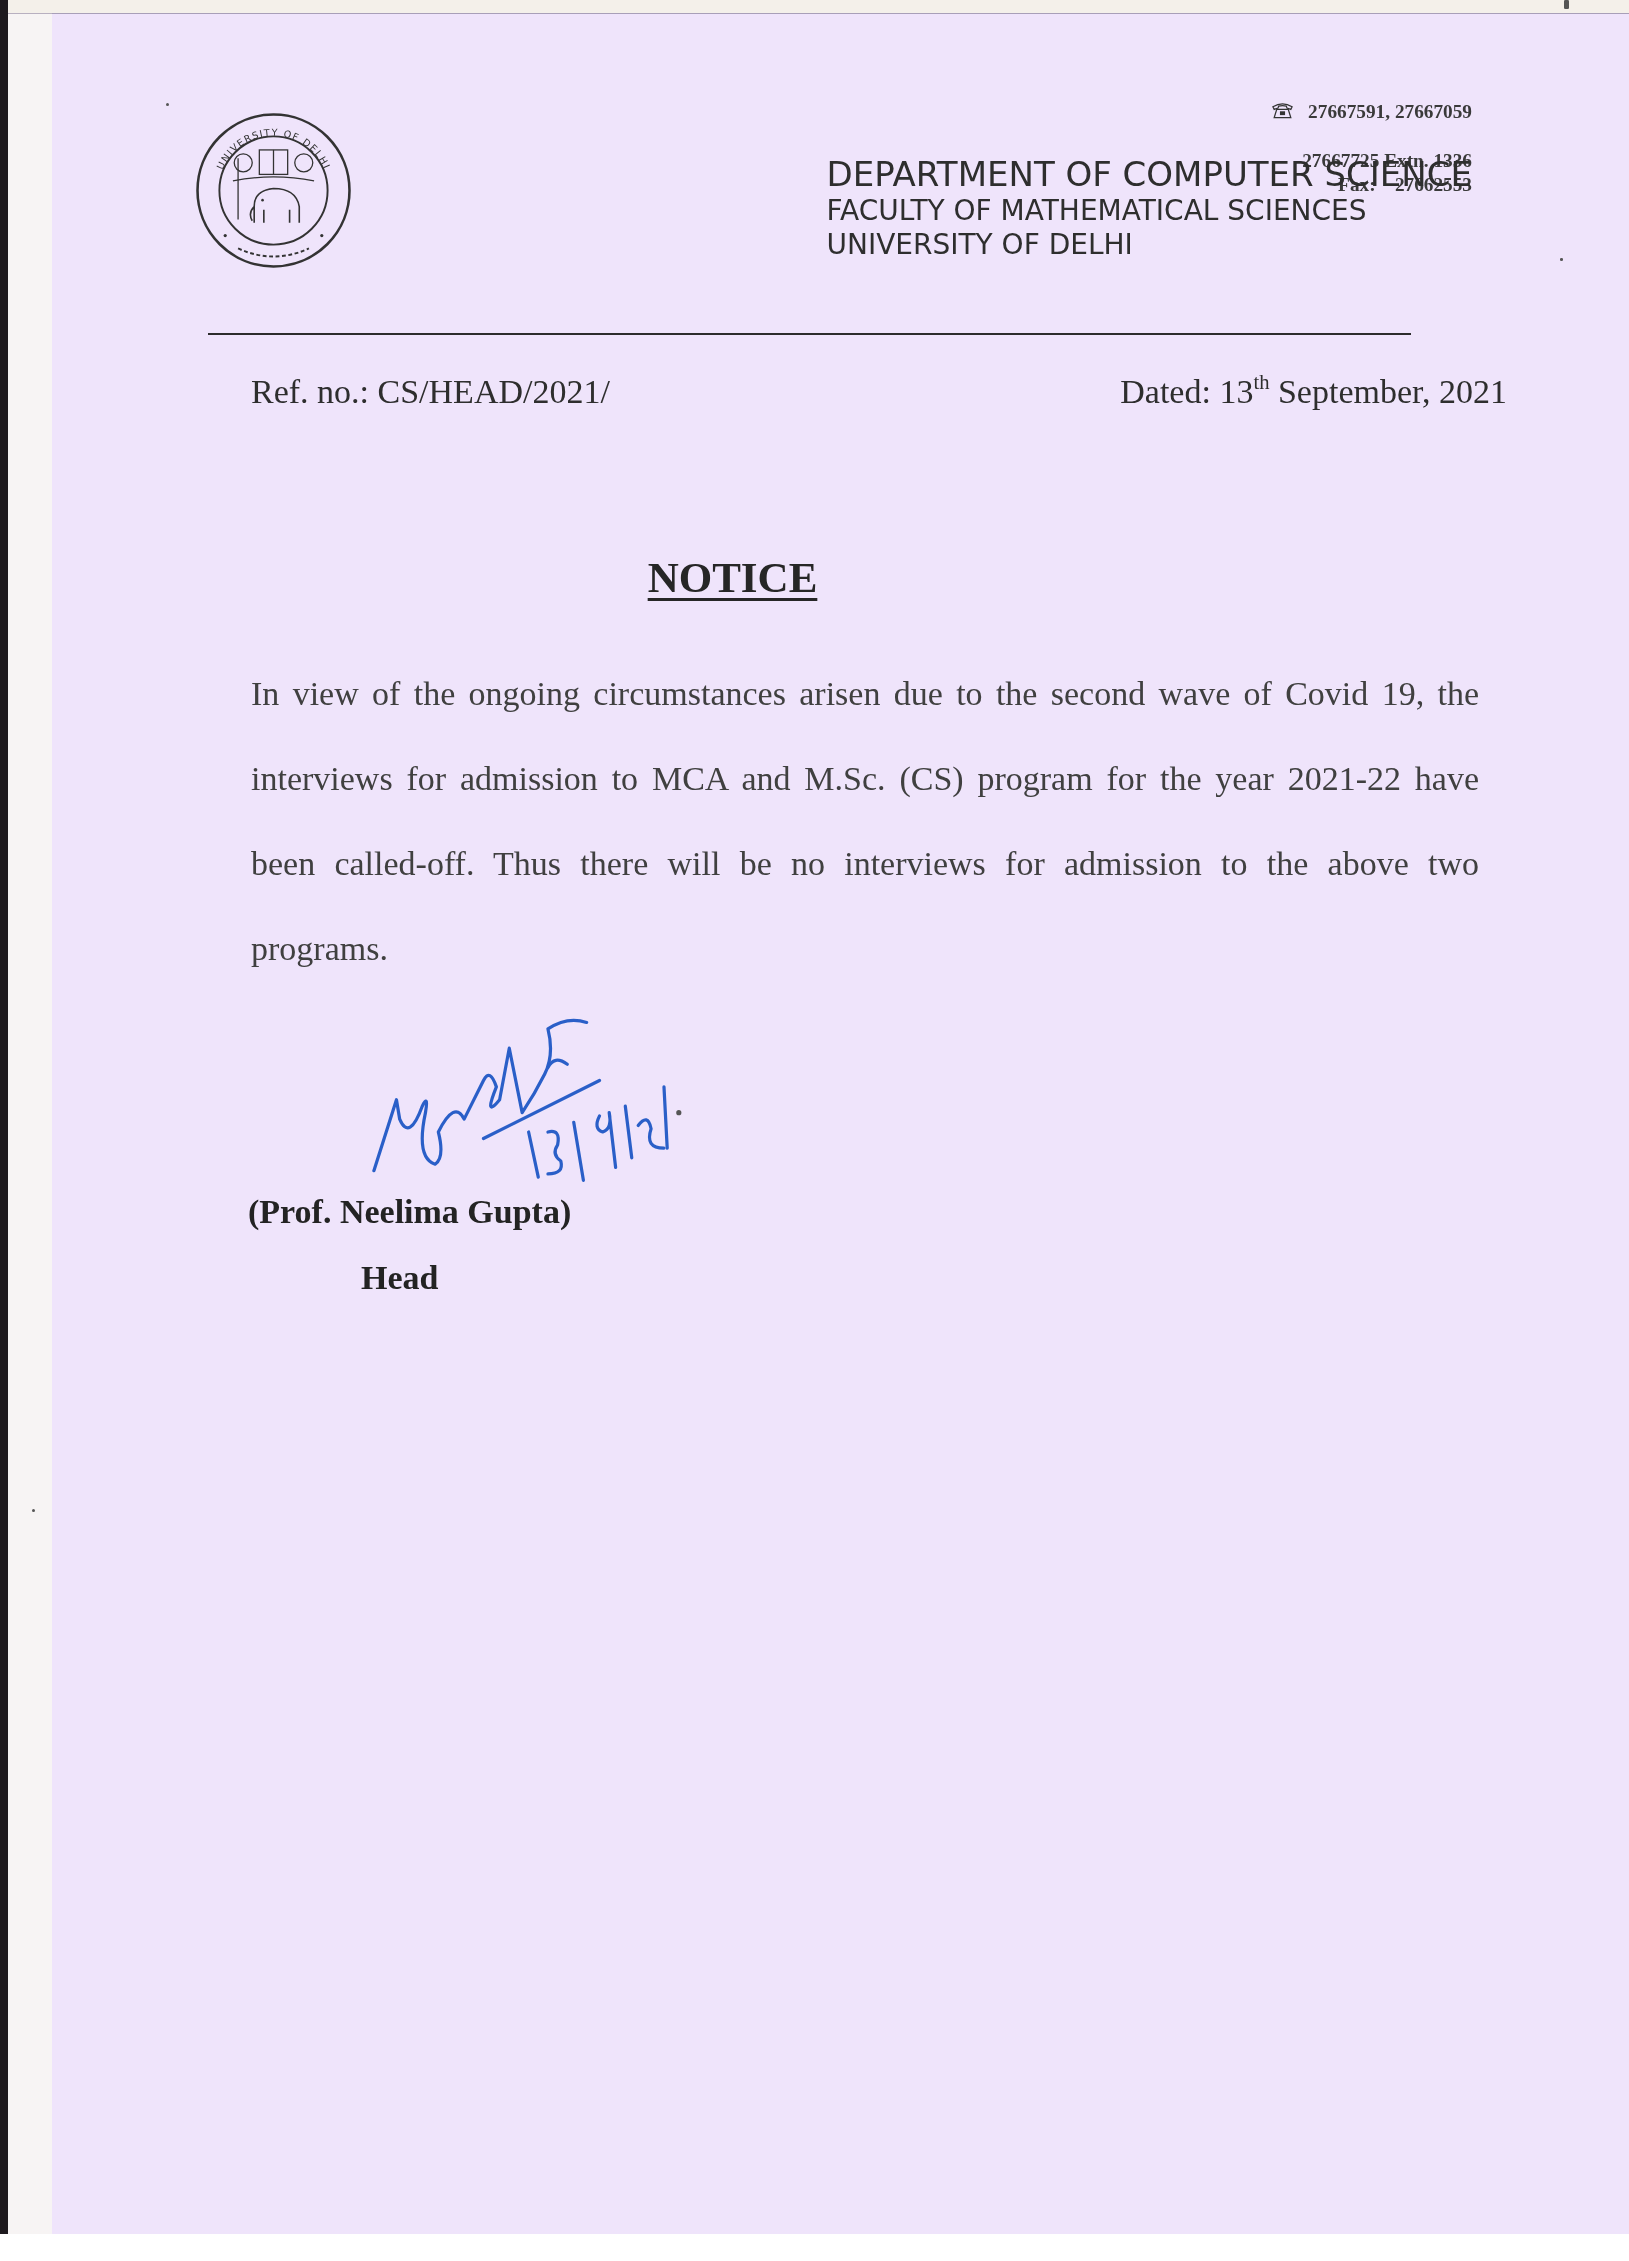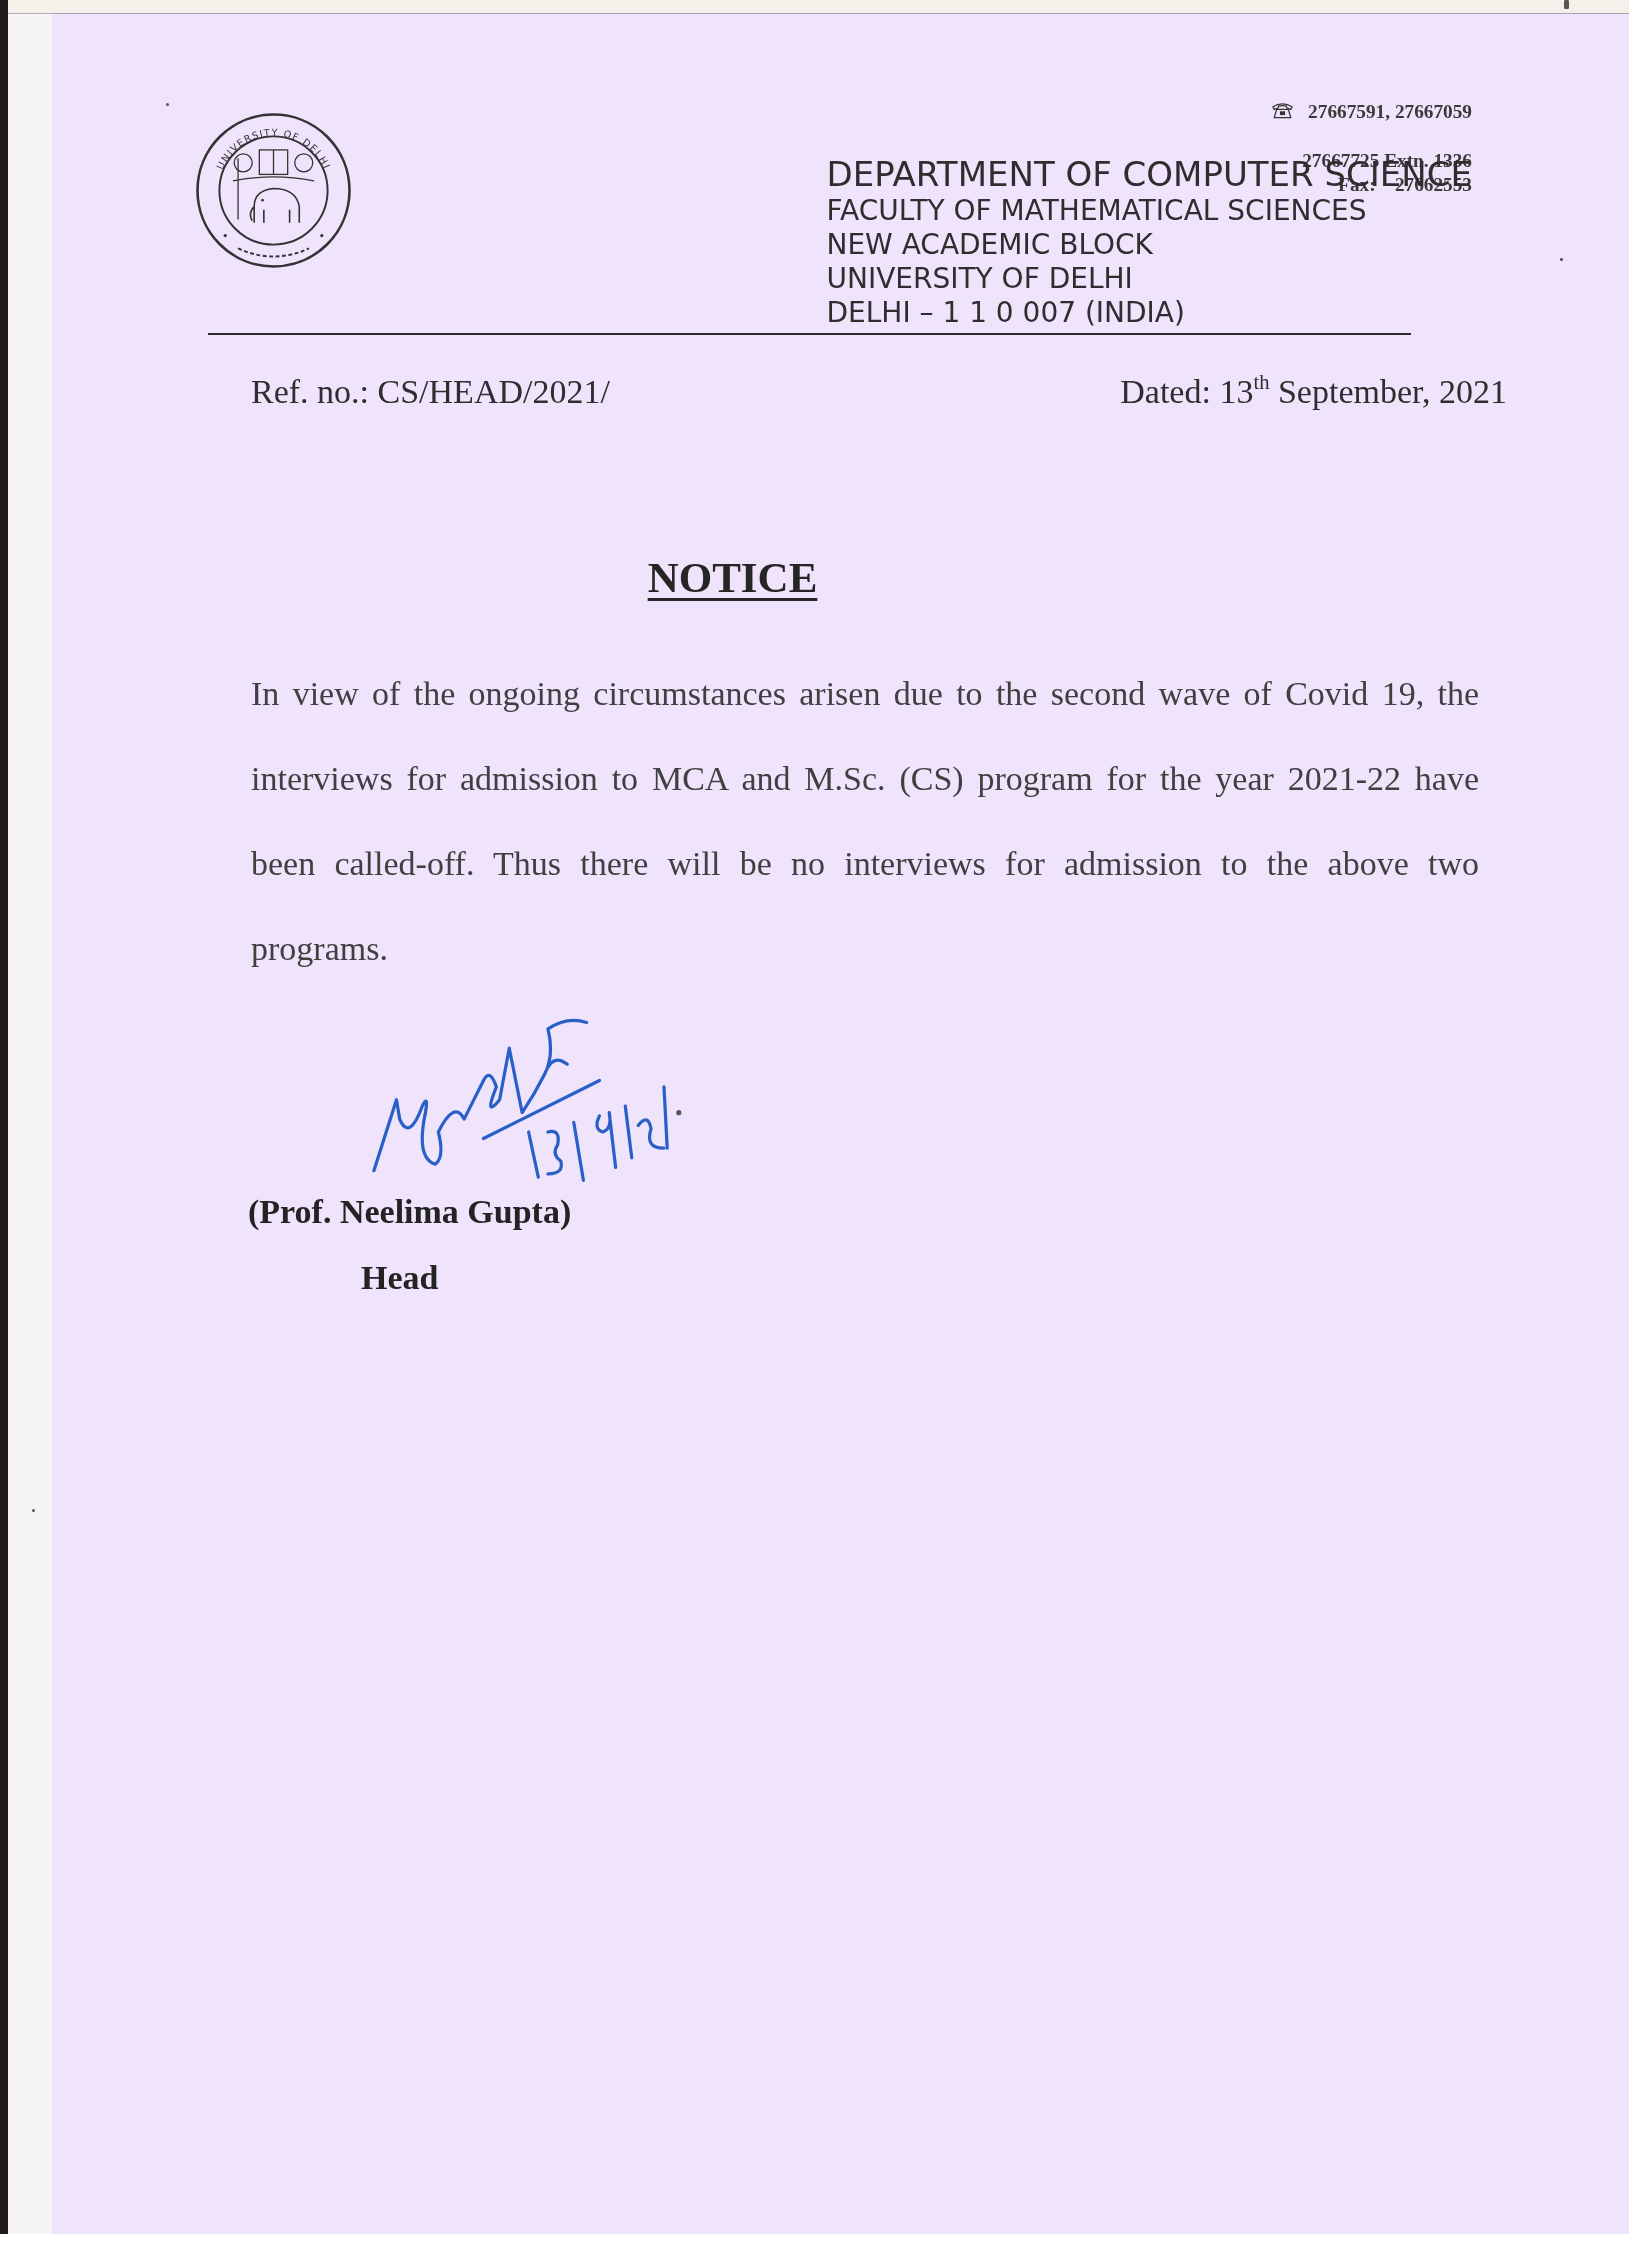--- a/index.html
+++ b/index.html
@@ -83,23 +83,21 @@
       <rect x="14" y="16" width="8" height="6" fill="#333"></rect>
     </svg><span>27667591, 27667059</span>
   </div>
   <div class="row">27667725 Extn. 1336</div>
   <div class="row"><span>Fax:</span><span>&nbsp;&nbsp;&nbsp;&nbsp;</span><span>27662553</span></div>
 </div>
 
 <div class="dept">
   <div class="l1">DEPARTMENT OF COMPUTER SCIENCE</div>
   <div class="lx">FACULTY OF MATHEMATICAL SCIENCES</div>
-  <div class="lx">NEW ACADEMIC BLOCK</div>
   <div class="lx">UNIVERSITY OF DELHI</div>
-  <div class="lx">DELHI – 1 1 0 007 (INDIA)</div>
 </div>
 
 <div class="rule"></div>
 
 <div class="ref">Ref. no.: CS/HEAD/2021/</div>
 <div class="dated"><span>Dated: 13</span><sup>th</sup><span> September, 2021</span></div>
 
 <div class="title"><span>NOTICE</span></div>
 
 <div class="body">In view of the ongoing circumstances arisen due to the second wave of Covid 19, the interviews for admission to MCA and M.Sc. (CS) program for the year 2021-22 have been called-off.  Thus there will be no interviews for admission to the above two programs.</div>

